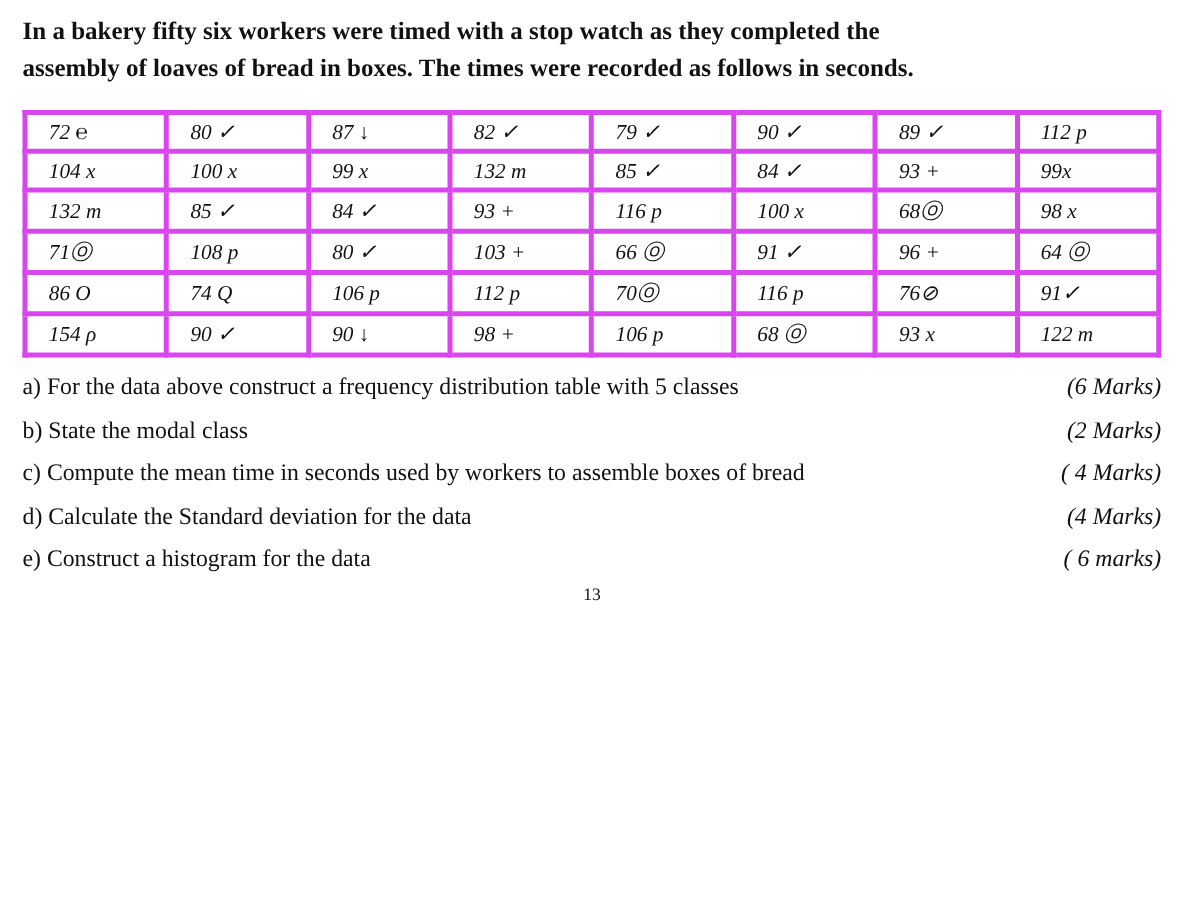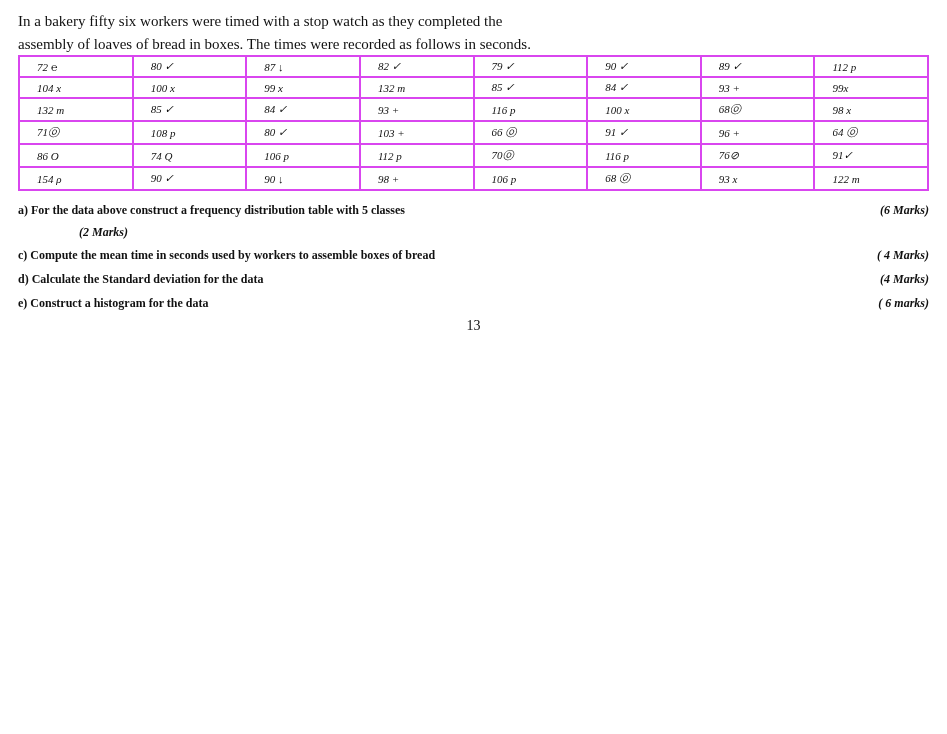--- a/index.html
+++ b/index.html
@@ -10,41 +10,41 @@
     body {
       background: #fff;
       font-family: 'Times New Roman', Times, serif;
       font-size: 15px;
       color: #111;
       padding: 10px 18px;
       width: 947px;
       min-height: 734px;
     }
     .intro-text {
-      font-size: 15px;
+      font-size: 20px;
       line-height: 1.5;
-      margin-bottom: 0;
+      margin-bottom: 18px;
+      font-weight: bold;
     }
     .data-table {
       border-collapse: collapse;
       width: 100%;
       margin-bottom: 10px;
     }
     .data-table td {
-      border: 2px solid #d946ef;
+      border: 4px solid #d946ef;
       padding: 3px 17px;
-      font-size: 11px;
+      font-size: 17px;
       min-width: 80px;
       font-style: italic;
       white-space: nowrap;
     }
     .questions {
       margin-top: 8px;
-      font-size: 12px;
-      font-weight: bold;
+      font-size: 19px;
     }
     .q-item {
       margin-bottom: 6px;
       display: flex;
       justify-content: space-between;
       align-items: baseline;
     }
     .q-label {
       flex: 1;
       line-height: 1.5;
@@ -130,20 +130,21 @@
       </tbody>
   </table>
 
   <div class="questions">
     <div id="questions-list">
         <div class="q-item">
           <span class="q-label">a)  For the data above construct a frequency distribution table with 5 classes</span>
           <span class="q-marks">(6 Marks)</span>
         </div>
         <div class="q-item">
+          <span class="q-label">b)  State the modal class</span>
           <span class="q-marks">(2 Marks)</span>
         </div>
         <div class="q-item">
           <span class="q-label">c)  Compute the mean time in seconds used by workers to assemble boxes of bread</span>
           <span class="q-marks">( 4 Marks)</span>
         </div>
         <div class="q-item">
           <span class="q-label">d)  Calculate the Standard deviation for the data</span>
           <span class="q-marks">(4 Marks)</span>
         </div>

